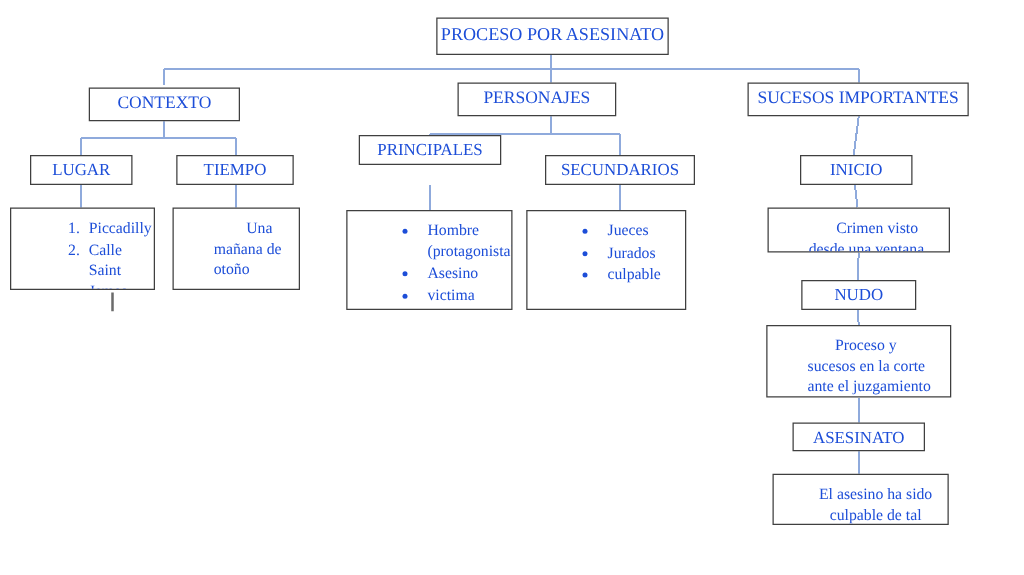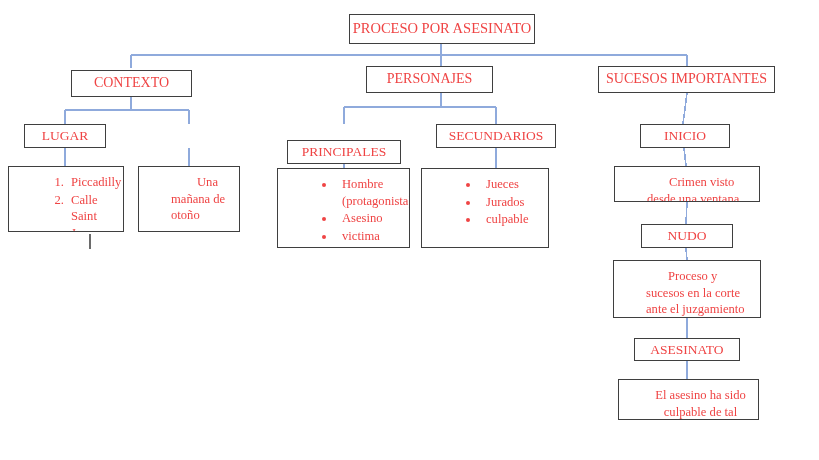--- a/index.html
+++ b/index.html
@@ -7,21 +7,21 @@
     margin: 0;
     padding: 0;
     background: #ffffff;
   }
   #canvas {
     position: relative;
     width: 819px;
     height: 460px;
     background: #ffffff;
     font-family: "Liberation Serif", "DejaVu Serif", serif;
-    color: #ef4444;
+    color: #1d4ed8;
     overflow: hidden;
   }
   
   #wires {
     position: absolute;
     left: 0; top: 0;
     width: 819px; height: 460px;
     pointer-events: none;
   }
   
@@ -133,35 +133,38 @@
   </div>
 
   <div class="box level2" style="left:598px; top:66px; width:177px; height:27px;">
     <span>SUCESOS IMPORTANTES</span>
   </div>
 
   <div class="box level3" style="left:24px; top:124px; width:82px; height:24px;justify-content:center;">
     <span>LUGAR</span>
   </div>
 
+  <div class="box level3" style="left:141px; top:124px; width:94px; height:24px;">
+    <span>TIEMPO</span>
+  </div>
 
   <div class="content" style="left:8px; top:166px; width:116px; height:66px;">
     <ol class="numlist">
       <li>Piccadilly</li>
       <li>Calle Saint James</li>
     </ol>
   </div>
 
   <div class="caret" style="left:89px; top:234px; height:15px;"></div>
 
   <div class="content" style="left:138px; top:166px; width:102px; height:66px;">
     <div class="txt center-first">Una mañana de otoño</div>
   </div>
 
-  <div class="box level3" style="left:287px; top:140px; width:114px; height:24px;">
+  <div class="box level3" style="left:287px; top:108px; width:114px; height:24px;">
     <span>PRINCIPALES</span>
   </div>
 
   <div class="box level3" style="left:436px; top:124px; width:120px; height:24px;">
     <span>SECUNDARIOS</span>
   </div>
 
   <div class="content" style="left:277px; top:168px; width:133px; height:80px;">
     <ul class="bullist">
       <li>Hombre (protagonista)</li>

